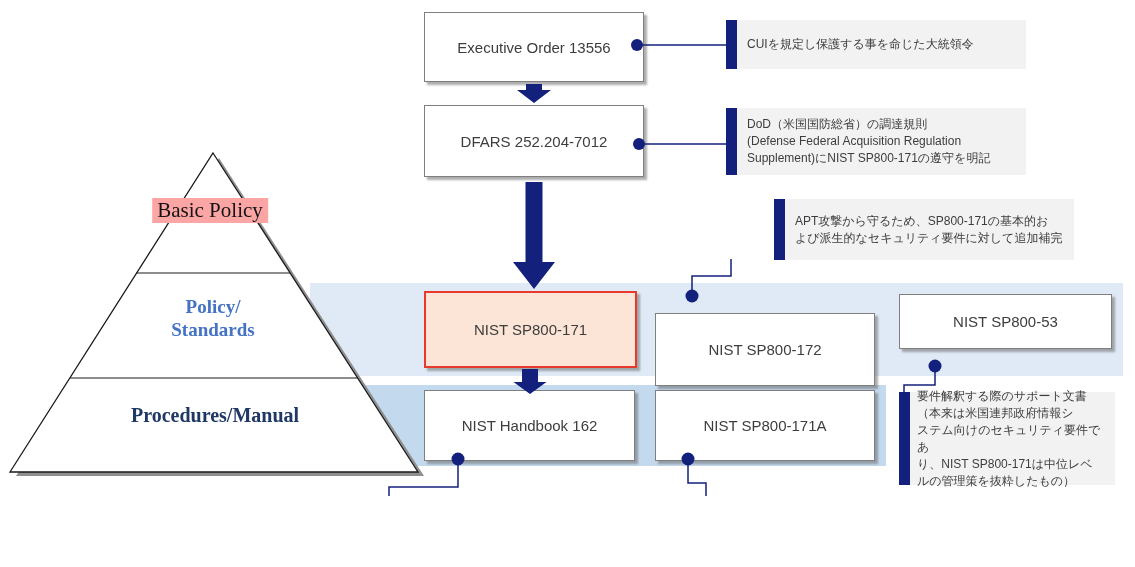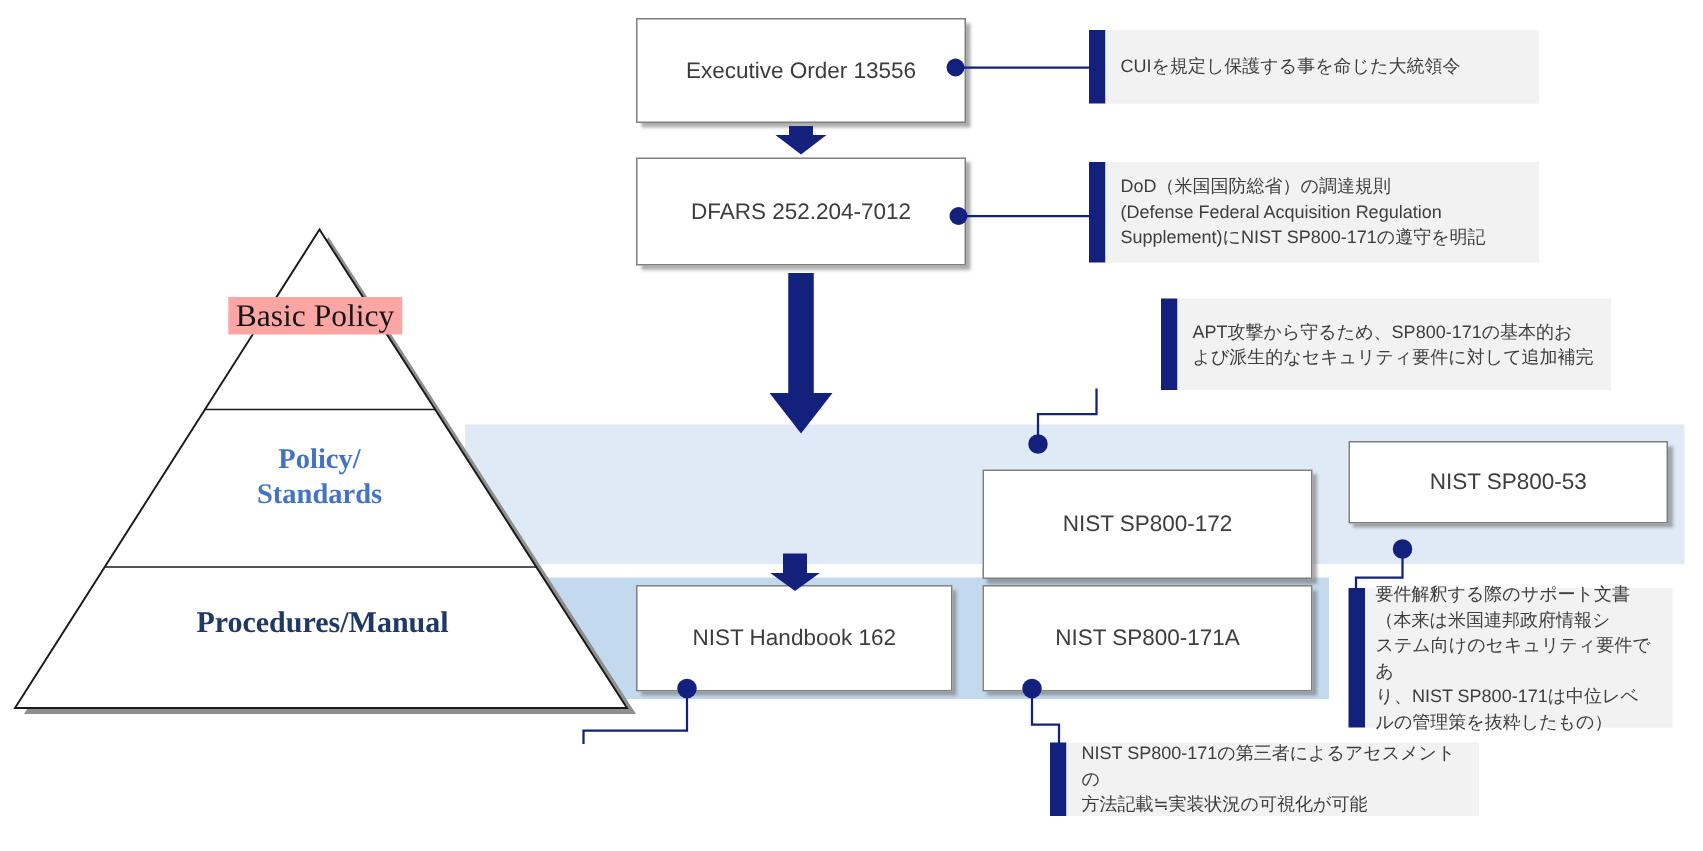--- a/index.html
+++ b/index.html
@@ -78,20 +78,23 @@
   <div class="pyr-label lbl-policy">Policy/
 Standards</div>
   <div class="pyr-label lbl-proc">Procedures/Manual</div>
 
   <div class="box box-eo">
     <span>Executive Order 13556</span>
   </div>
   <div class="box box-dfars">
     <span>DFARS 252.204-7012</span>
   </div>
+  <div class="box box-171">
+    <span>NIST SP800-171</span>
+  </div>
   <div class="box box-172">
     <span>NIST SP800-172</span>
   </div>
   <div class="box box-53">
     <span>NIST SP800-53</span>
   </div>
   <div class="box box-hb">
     <span>NIST Handbook 162</span>
   </div>
   <div class="box box-171a">
@@ -114,25 +117,20 @@
 よび派生的なセキュリティ要件に対して追加補完</div>
   </div>
   <div class="note note-53">
     <div class="bar"></div>
     <div class="content">要件解釈する際のサポート文書
 （本来は米国連邦政府情報シ
 ステム向けのセキュリティ要件であ
 り、NIST SP800-171は中位レベ
 ルの管理策を抜粋したもの）</div>
   </div>
-  <div class="note note-171a">
-    <div class="bar"></div>
-    <div class="content">NIST SP800-171の第三者によるアセスメントの
-方法記載≒実装状況の可視化が可能</div>
-  </div>
 
   <svg class="connector-svg" width="1135" height="567" viewBox="0 0 1135 567">
 
     <polygon class="carrow" points="526,84 542,84 542,90 551,90 534,103 517,90 526,90"></polygon>
     <polygon class="carrow" points="525.5,182 542.5,182 542.5,262 555,262 534,289 513,262 525.5,262"></polygon>
     <polygon class="carrow" points="522,369 538,369 538,382 546.5,382 530,394 513.5,382 522,382"></polygon>
 
     <path class="cline" d="M637,45 H726"></path>
     <path class="cline" d="M639,144 H726"></path>
     <path class="cline" d="M731,259 V276 H692 V295"></path>

